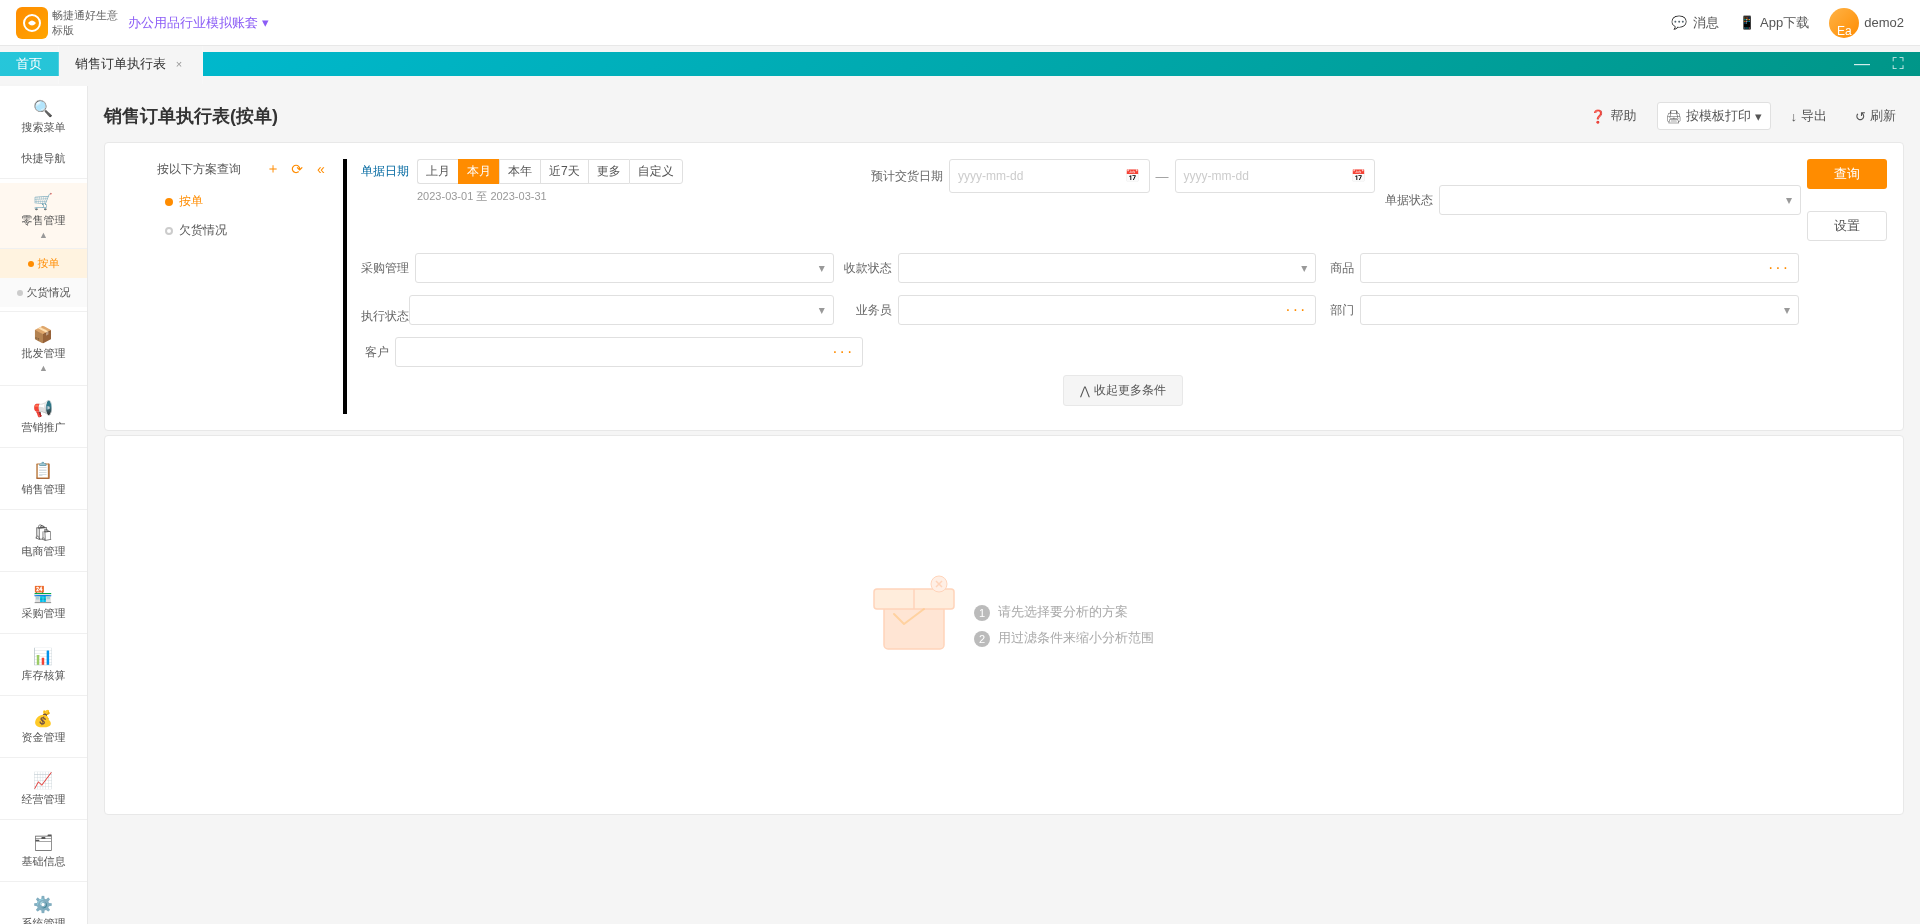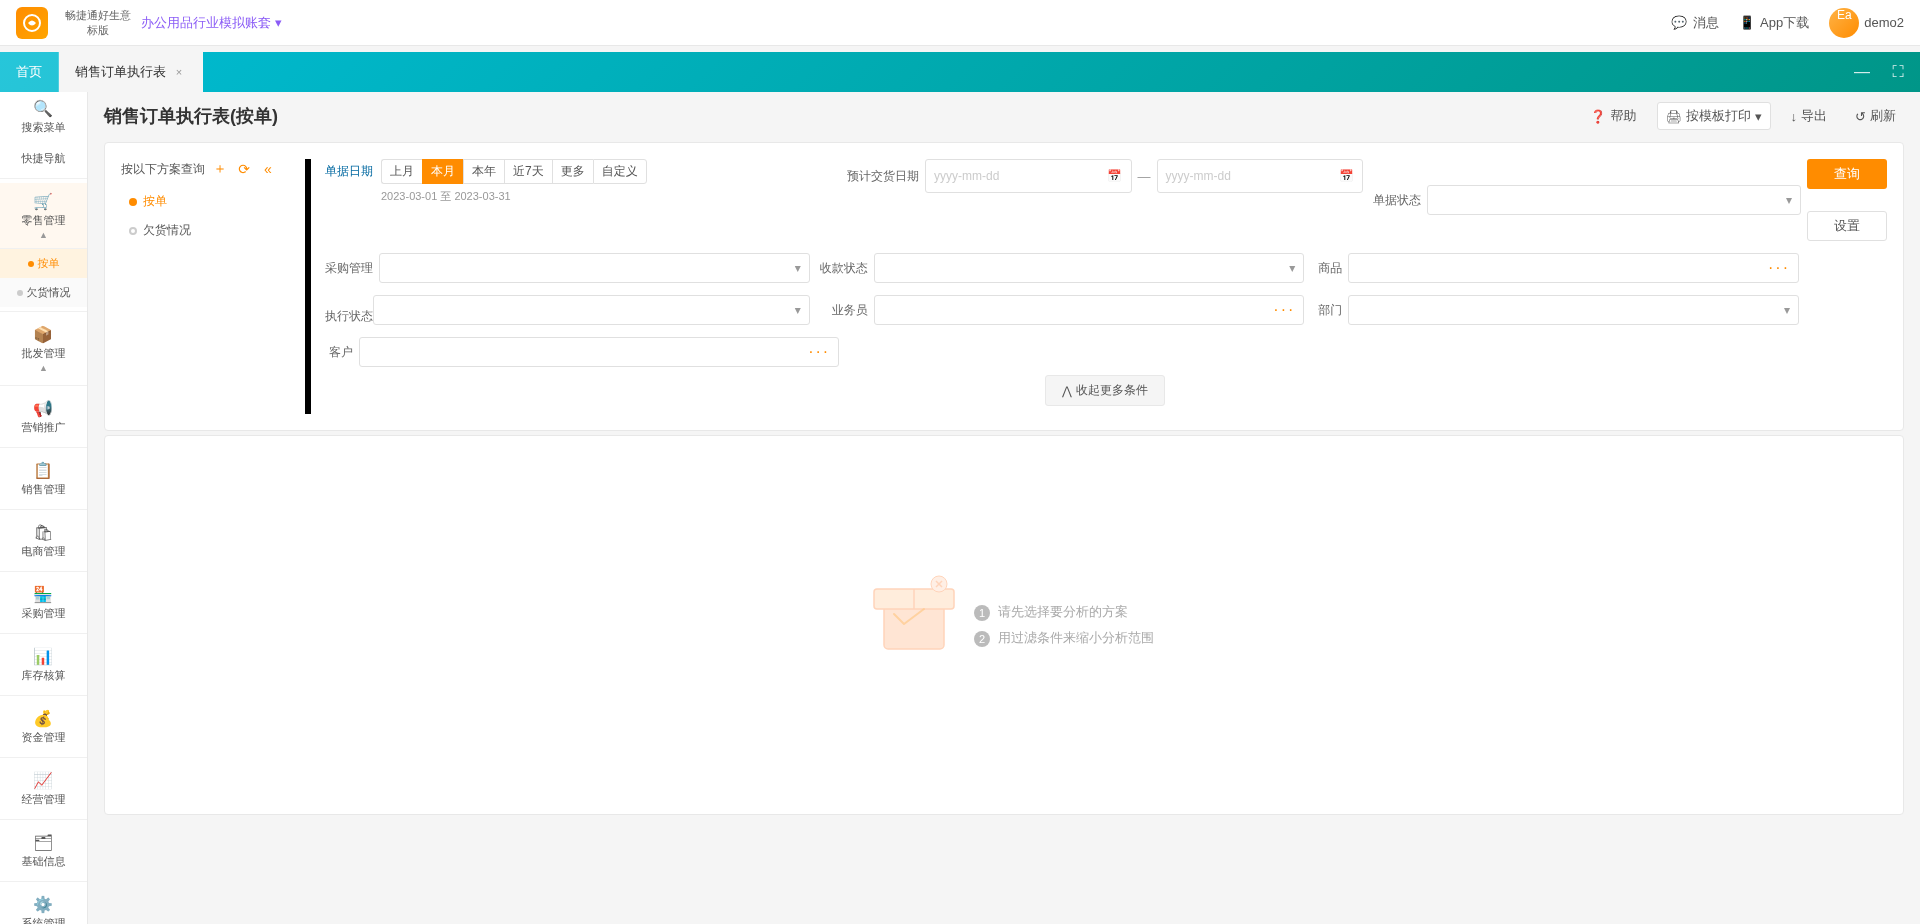--- a/index.html
+++ b/index.html
@@ -19,22 +19,21 @@
       z-index: 100;
     }
     .top-header-left {
       display: flex;
       align-items: center;
       gap: 10px;
     }
     .logo-area {
       display: flex;
       align-items: center;
-      gap: 17px;
-      text-align: center;
+      gap: 4px;
     }
     .logo-icon {
       width: 32px;
       height: 32px;
       background: linear-gradient(135deg, #ff8c00, #ffa500);
       border-radius: 6px;
       display: flex;
       align-items: center;
       justify-content: center;
       color: white;
@@ -66,29 +65,29 @@
       color: #555;
       cursor: pointer;
       font-size: 13px;
     }
     .avatar {
       width: 30px;
       height: 30px;
       border-radius: 50%;
       background: linear-gradient(135deg, #ffb347, #ff8c00);
       display: flex;
-      align-items: flex-start;
+      align-items: flex-end;
       justify-content: center;
       color: white;
       font-size: 12px;
     }
 
     
     .nav-tabs {
-      height: 40px;
+      height: 24px;
       background: linear-gradient(135deg, #00bcd4, #009688);
       display: flex;
       align-items: center;
       padding: 0 0;
       position: fixed;
       top: 52px; left: 0; right: 0;
       z-index: 99;
     }
     .nav-tab {
       height: 40px;
@@ -450,22 +449,23 @@
       color: #555;
     }
 
     .filter-inner {
       display: flex;
       gap: 0;
     }
     .filter-left-panel {
       width: 190px;
       flex-shrink: 0;
-      border-right: 6px solid #000000;
-      padding-right: 27px;
+      border-right: 4px solid #000000;
+      padding-right: 12px;
+      margin-left: 36px;
     }
     .filter-right-panel {
       flex: 1;
       padding-left: 12px;
     }
 
     
     ::-webkit-scrollbar { width: 6px; height: 6px; }
     ::-webkit-scrollbar-thumb { background: #ccc; border-radius: 3px; }
     ::-webkit-scrollbar-track { background: transparent; }

